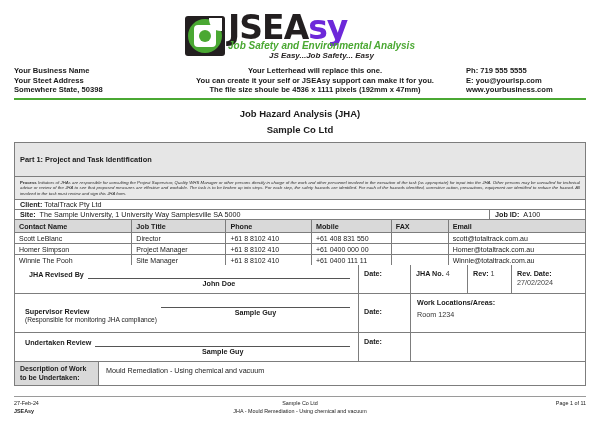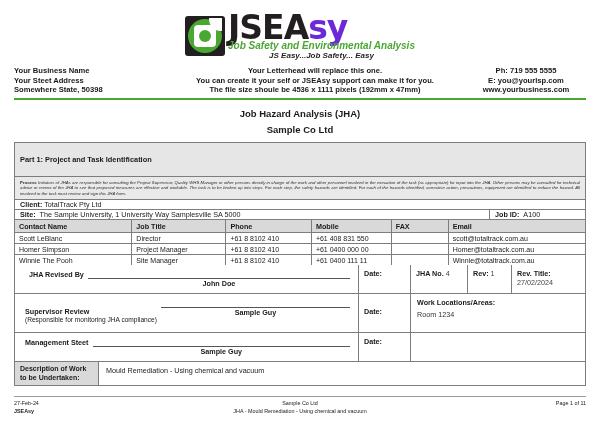--- a/index.html
+++ b/index.html
@@ -26,21 +26,21 @@
   .logo-text{position:relative;}
   .logo-word{font-size:33px;font-weight:bold;letter-spacing:-1px;line-height:32px;font-family:"DejaVu Sans",sans-serif;}
   .logo-word .k{color:#231f20;}
   .logo-word .g{color:#6d28d9;}
   .logo-sub1{font-size:10px;font-style:italic;font-weight:bold;color:#4aa832;text-align:center;line-height:10px;margin-top:-3px;}
   .logo-sub2{font-size:8px;font-style:italic;font-weight:bold;color:#231f20;text-align:center;line-height:9px;}
 
   .lh-row{display:flex;align-items:flex-start;padding:4px 14px 0 14px;}
   .lh-left{width:150px;font-size:7.6px;font-weight:bold;line-height:9.5px;color:#1a1a1a;}
   .lh-mid{flex:1;text-align:center;font-size:7.6px;font-weight:bold;line-height:9.5px;}
-  .lh-right{width:120px;text-align:center;font-size:7.6px;font-weight:bold;line-height:9.5px;}
+  .lh-right{width:120px;text-align:left;font-size:7.6px;font-weight:bold;line-height:9.5px;}
   .lh-rule{height:2px;background:#4aa832;margin:3px 14px 0 14px;}
 
   
   .doc-title{text-align:center;font-size:9.5px;font-weight:bold;margin-top:8px;}
   .doc-sub{text-align:center;font-size:9.5px;font-weight:bold;margin-top:5px;}
 
   
   .frame{margin:7px 14px 0 14px;border:1px solid #7d7d7d;}
   .part-bar{background:#e6e6e6;border-bottom:1px solid #7d7d7d;font-size:7.4px;font-weight:bold;padding:12px 5px;}
   .process{background:#e9e9e9;border-bottom:1px solid #7d7d7d;padding:3px 5px;}
@@ -231,21 +231,21 @@
       <div class="meta-cells">
         <div class="m m-jha">
           <b>JHA No.</b>
           <span>4</span>
         </div>
         <div class="m m-rev">
           <b>Rev:</b>
           <span>1</span>
         </div>
         <div class="m m-revd">
-          <b>Rev. Title:</b>
+          <b>Rev. Date:</b>
           <span>27/02/2024</span>
         </div>
       </div>
     </div>
 
     <div class="sig-row" style="min-height:38px;">
       <div class="sig-main" style="padding-left:10px;">
         <div class="sig-line">
           <div class="sig-label">
             <span>Supervisor Review</span>
@@ -261,21 +261,21 @@
       </div>
       <div class="sig-extra">
         <div class="h">Work Locations/Areas:</div>
         <div class="v">Room 1234</div>
       </div>
     </div>
 
     <div class="sig-row" style="min-height:28px;">
       <div class="sig-main" style="padding-left:10px;">
         <div class="sig-line">
-          <div class="sig-label">Management Steet</div>
+          <div class="sig-label">Undertaken Review</div>
           <div class="sig-rule">
             <div class="sig-name">Sample Guy</div>
           </div>
         </div>
       </div>
       <div class="sig-date">
         <span>Date:</span>
       </div>
       <div class="sig-extra"></div>
     </div>

